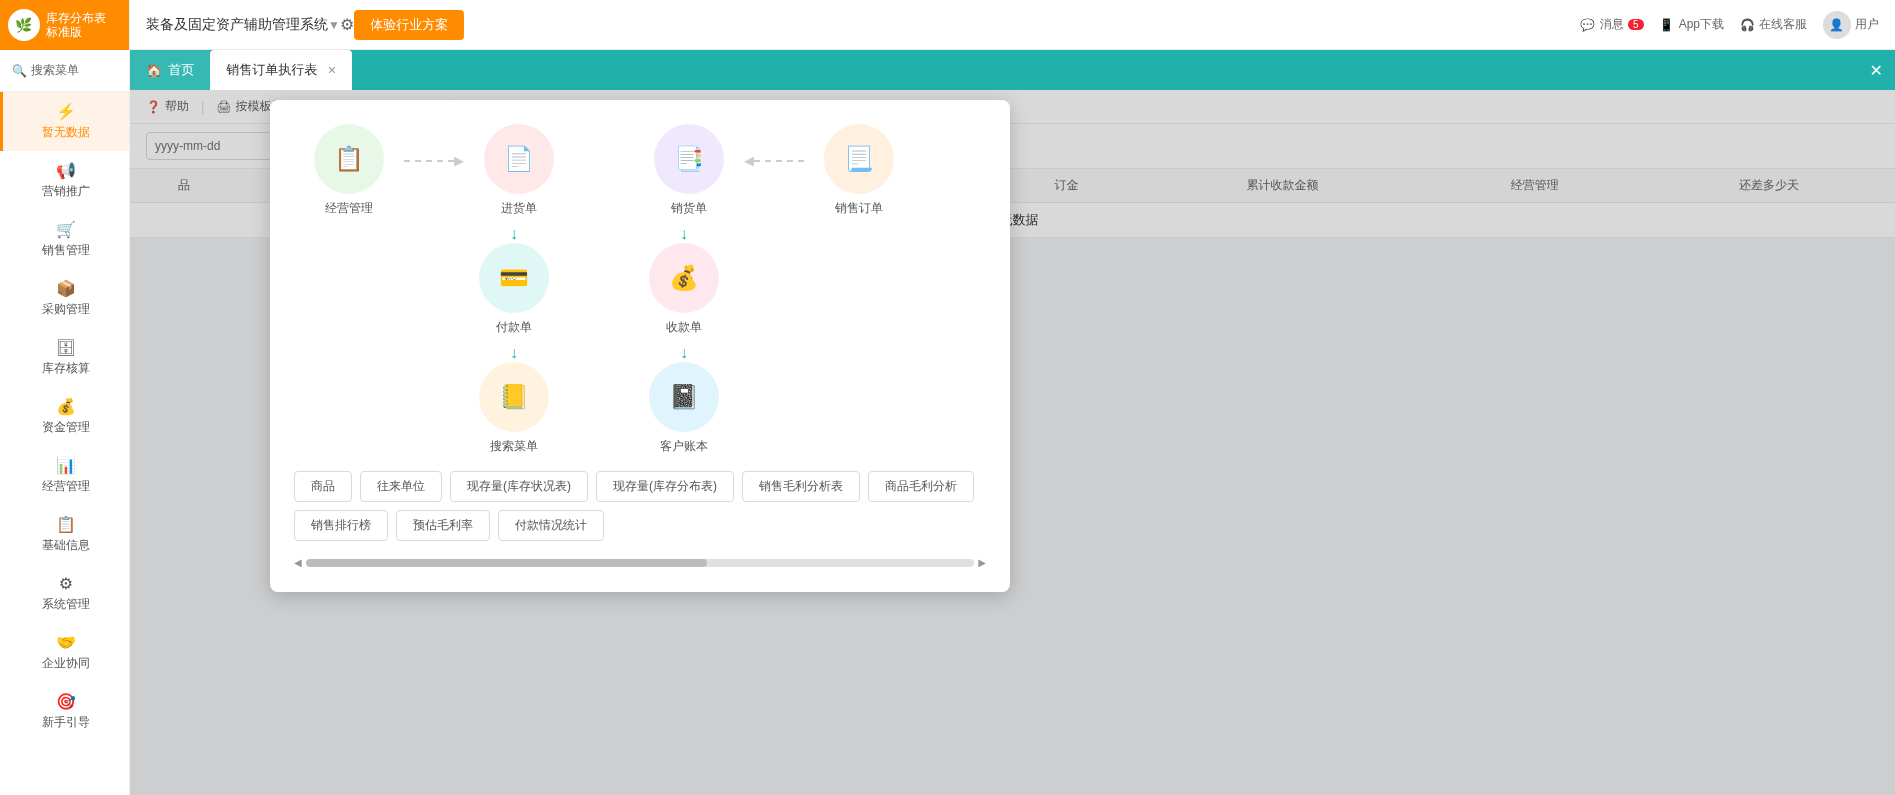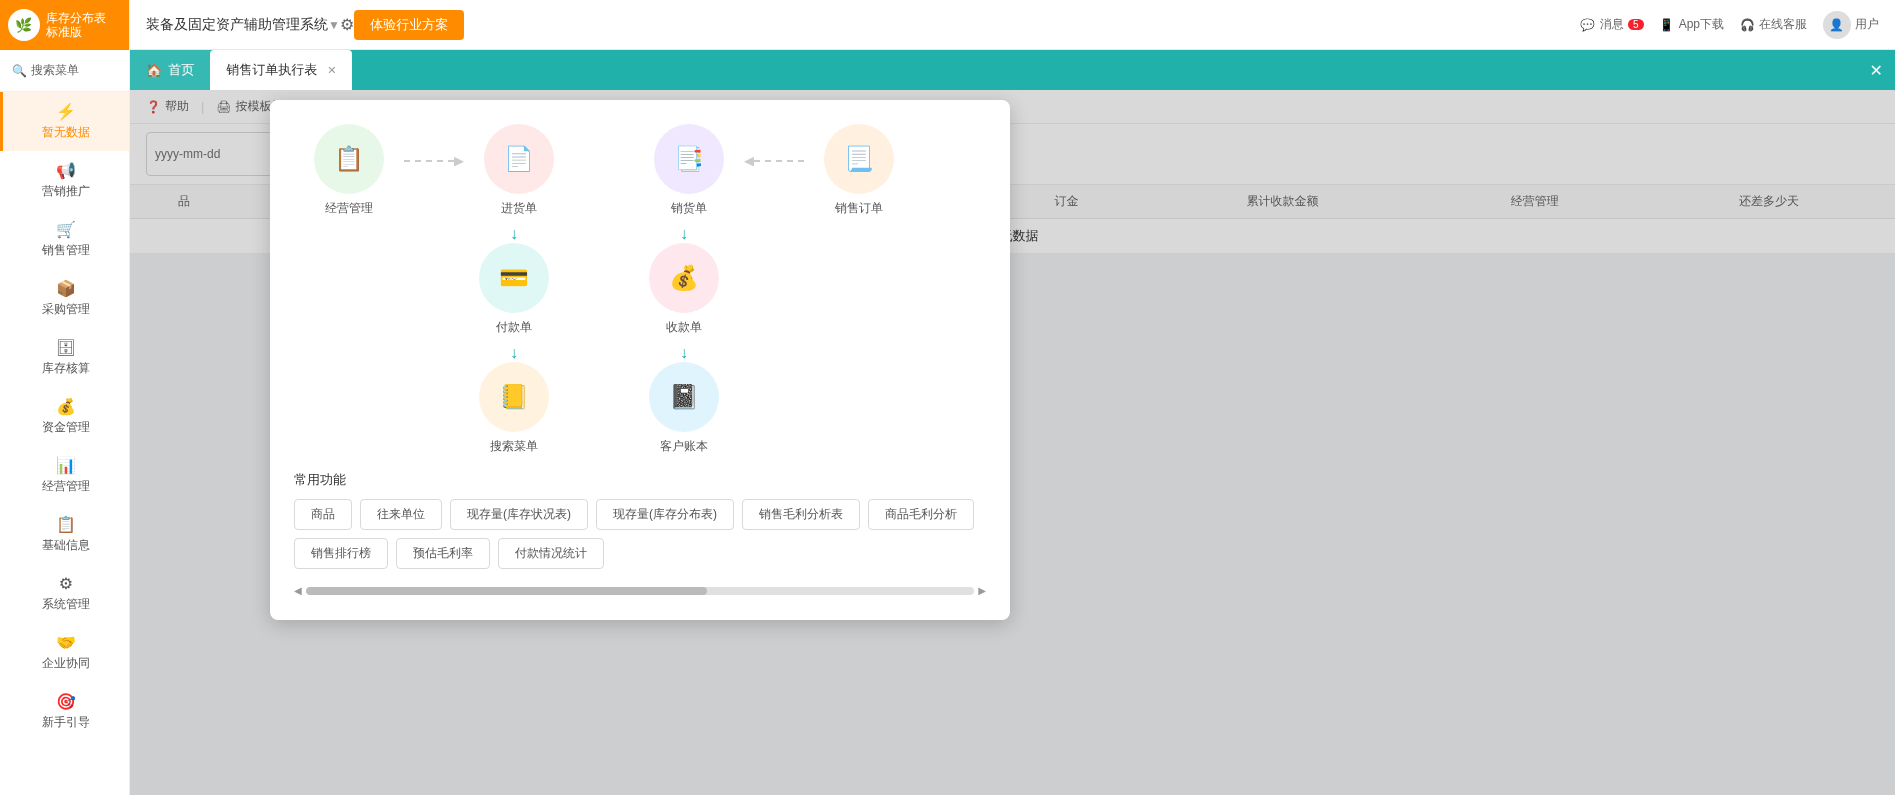--- a/index.html
+++ b/index.html
@@ -116,21 +116,21 @@
     .toolbar-sep { color: #ddd; }
 
     
     .filter-row {
       background: #fff; padding: 8px 16px;
       display: flex; align-items: center; gap: 12px; flex-wrap: wrap;
       border-bottom: 1px solid #eee;
     }
     .filter-input {
       border: 1px solid #d9d9d9; border-radius: 4px; padding: 4px 8px;
-      font-size: 12px; color: #999; height: 44px; width: 160px;
+      font-size: 12px; color: #999; height: 28px; width: 160px;
     }
     .filter-select {
       border: 1px solid #d9d9d9; border-radius: 4px; padding: 4px 8px;
       font-size: 12px; color: #333; height: 28px; width: 140px; cursor: pointer;
       background: #fff;
     }
     .btn-query {
       background: #ff8c00; color: #fff; border: none; border-radius: 4px;
       padding: 4px 16px; height: 28px; cursor: pointer; font-size: 12px;
     }
@@ -450,21 +450,20 @@
             <div style="width:60px;"></div>
 
             <div class="flow-node">
               <div class="flow-circle node-lightblue">📓</div>
               <div class="flow-label">客户账本</div>
             </div>
           </div>
         </div>
 
         <div class="common-funcs">
-          <div class="common-funcs-title">常用功能</div>
           <div class="func-buttons">
             <button class="func-btn">商品</button>
             <button class="func-btn">往来单位</button>
             <button class="func-btn">现存量(库存状况表)</button>
             <button class="func-btn">现存量(库存分布表)</button>
             <button class="func-btn">销售毛利分析表</button>
             <button class="func-btn">商品毛利分析</button>
             <button class="func-btn">销售排行榜</button>
             <button class="func-btn">预估毛利率</button>
             <button class="func-btn">付款情况统计</button>

